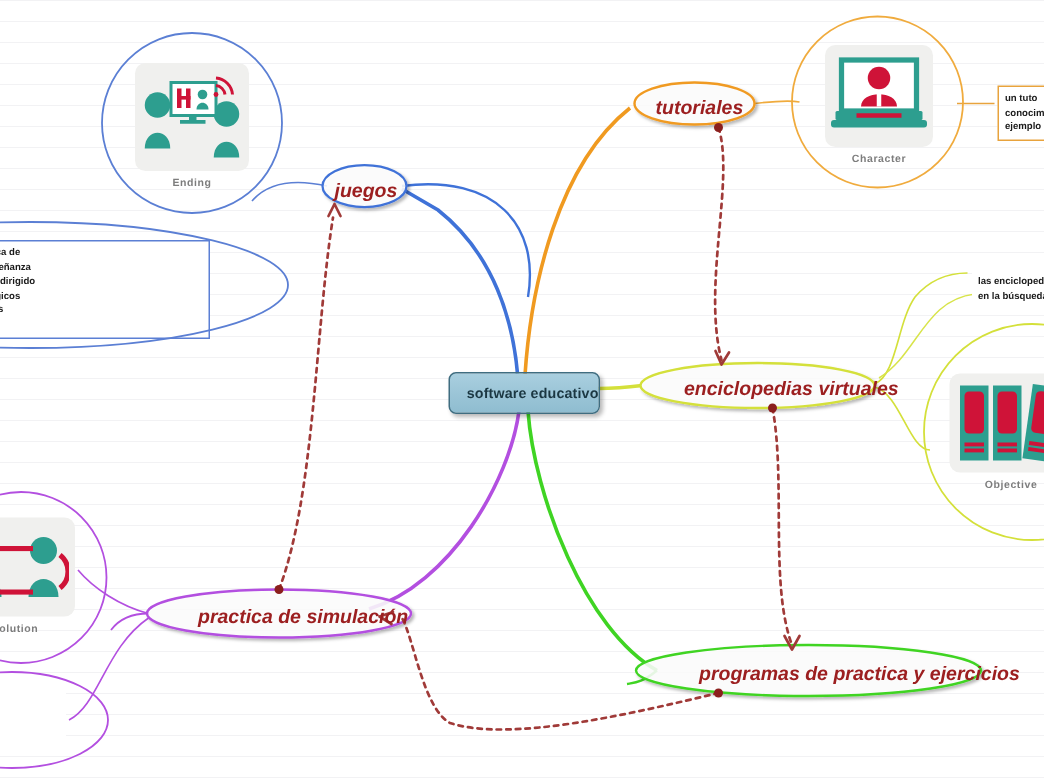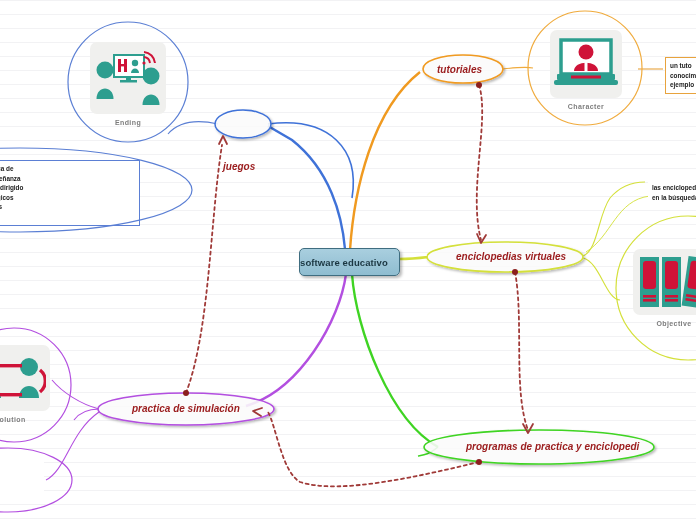--- a/index.html
+++ b/index.html
@@ -16,28 +16,28 @@
         #f2f2f4 0px, #f2f2f4 1px, #ffffff 1px, #ffffff 14px);
   }
   svg.layer{position:absolute;left:0;top:0;width:696px;height:520px;overflow:visible;}
 
   
   .central{
     position:absolute;left:299px;top:248px;width:99px;height:26px;
     background:linear-gradient(to bottom,#a9cfdf 0%, #9dc6d8 45%, #8fbdd0 100%);
     border:1px solid #3f6d80;border-radius:5px;
     box-shadow:2px 2px 3px rgba(0,0,0,0.28);
-    display:flex;align-items:center;justify-content:flex-start;
+    display:flex;align-items:center;justify-content:flex-end;
     font-size:9.5px;font-weight:bold;color:#1b3742;letter-spacing:.1px;
   }
 
   
   .elabel{
     position:absolute;
-    font-size:10px;font-style:italic;font-weight:bold;color:#9c1f20;
+    font-size:13px;font-style:italic;font-weight:bold;color:#9c1f20;
     white-space:nowrap;pointer-events:none;
   }
 
   
   .illus{position:absolute;display:flex;flex-direction:column;align-items:center;justify-content:center;}
   .illus .card{
     background:#f0f0ee;border-radius:7px;display:flex;align-items:center;justify-content:center;
   }
   .illus .cap{
     font-size:7px;font-weight:bold;color:#7d7d7d;margin-top:5px;letter-spacing:.4px;
@@ -207,24 +207,24 @@
         <path d="M6,20 a14,14 0 0 0 0,22" fill="none" stroke="#cf1338" stroke-width="3.4"></path>
       </svg>
     </div>
     <div class="cap">Solution</div>
   </div>
 
   <div class="central">
     <span>software educativo</span>
   </div>
 
-  <div class="elabel" style="left:223px;top:119px;margin-top:42px;">juegos</div>
+  <div class="elabel" style="left:223px;top:119px;">juegos</div>
   <div class="elabel" style="left:437px;top:64px;">tutoriales</div>
   <div class="elabel" style="left:456px;top:251px;text-align:center;">enciclopedias virtuales</div>
-  <div class="elabel" style="left:466px;top:441px;">programas de practica y enciclopedi</div>
+  <div class="elabel" style="left:466px;top:441px;">programas de practica y ejercicios</div>
   <div class="elabel" style="left:132px;top:403px;">practica de simulación</div>
 
   <div class="note blue" style="left:-92px;top:160px;width:222px;">os son la forma mas didáctica de
 r diversos conceptos, la enseñanza
 s de los juegos no esta solo dirigido
 ños, existen juegos pedagógicos
 as las edades y de los demás
 s temas.</div>
 
   <div class="note orange" style="left:665px;top:57px;width:60px;">un tuto

